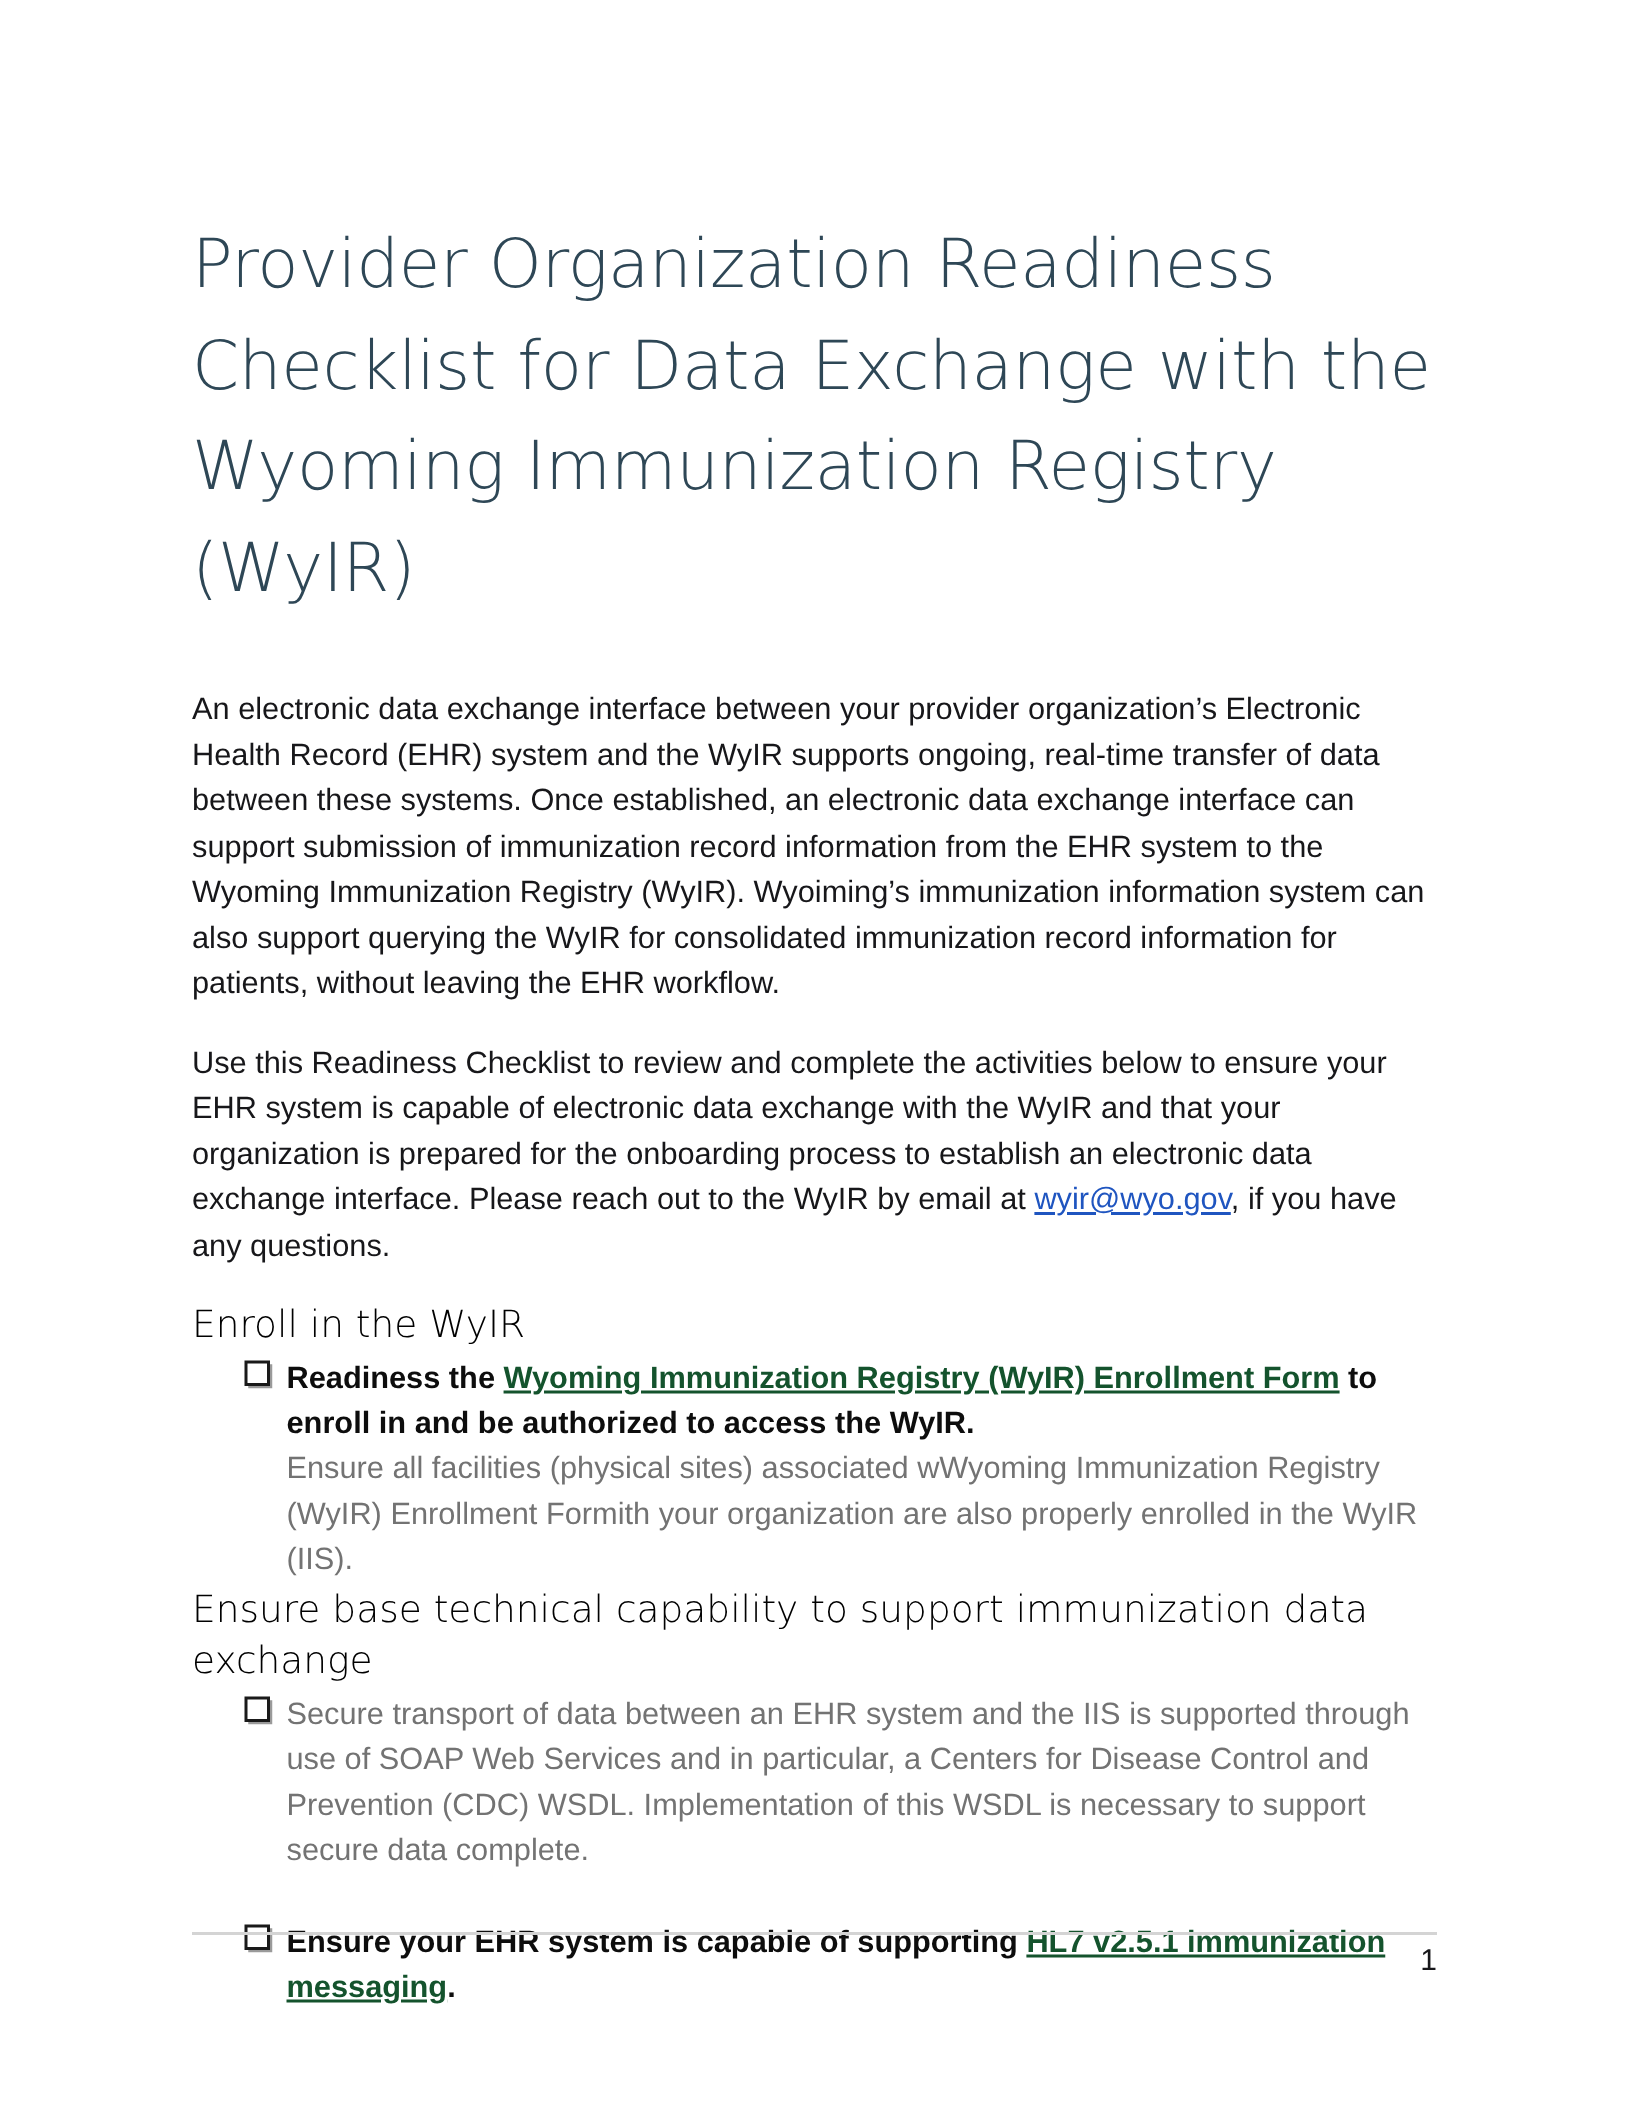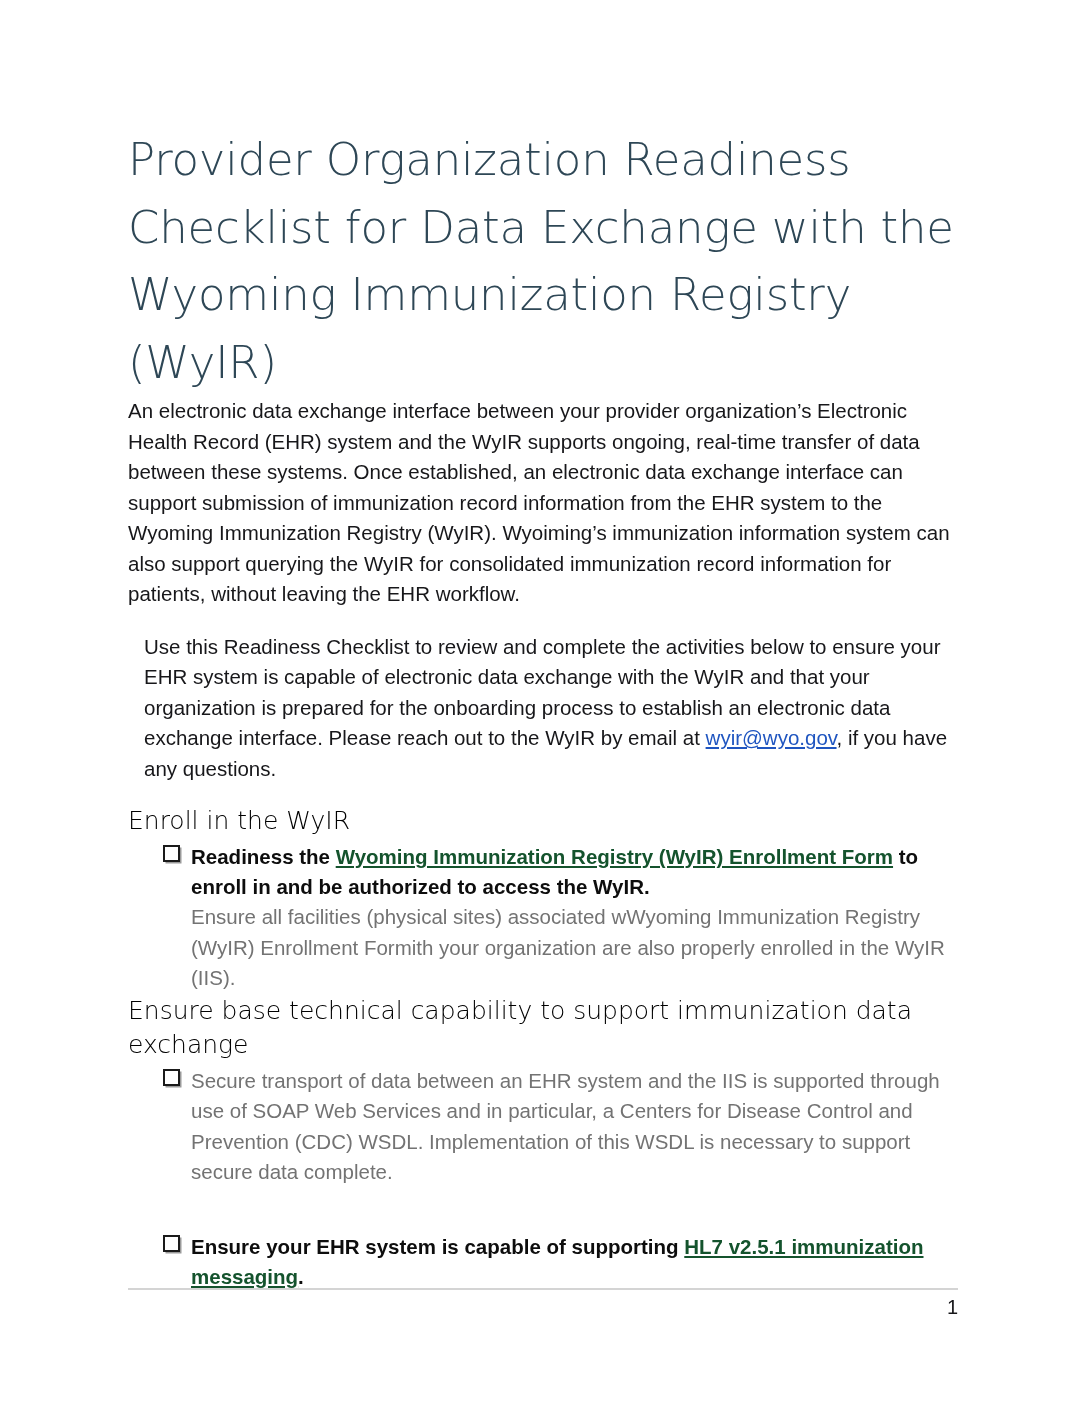--- a/index.html
+++ b/index.html
@@ -20,21 +20,21 @@
     top: 0; left: 0;
     width: 1088px;
     height: 1408px;
     background: #ffffff;
     overflow: hidden;
   }
 
   .content {
     position: absolute;
     left: 128px;
-    top: 0;
+    top: 16px;
     width: 830px;
   }
 
   
   .doc-title {
     margin: 0;
     padding-top: 126px;
     font-family: "DejaVu Sans", sans-serif;
     font-weight: 300;
     font-size: 45px;
@@ -45,22 +45,22 @@
   }
 
   
   p.body {
     margin: 0;
     font-size: 20.5px;
     line-height: 30.5px;
     color: #17171a;
     max-width: 830px;
   }
-  p.intro-1 { }
-  p.intro-2 { margin-top: 22px; margin-left: 16px; }
+  p.intro-1 { margin-top: 46px; }
+  p.intro-2 { margin-top: 22px; }
 
   a.link {
     color: #1F55C0;
     text-decoration: underline;
     text-underline-offset: 2px;
   }
   a.link-bold {
     color: #14532d;
     text-decoration: underline;
     text-underline-offset: 2px;
@@ -78,21 +78,21 @@
   }
   h2.sec-1 { margin-top: 20px; }
   h2.sec-2 { margin-top: 0; }
 
   
   .check-item {
     position: relative;
     padding-left: 63px;
     margin-top: 4px;
   }
-  .check-item.spaced { margin-top: 44px; }
+  .check-item.spaced { margin-top: 30px; }
 
   .checkbox-glyph {
     position: absolute;
     left: 35px;
     top: 3px;
     width: 17px;
     height: 17px;
     border: 2px solid #1a1a1a;
     box-shadow: 2px 2px 0 -0.5px #9a9a9a;
     background: #ffffff;

